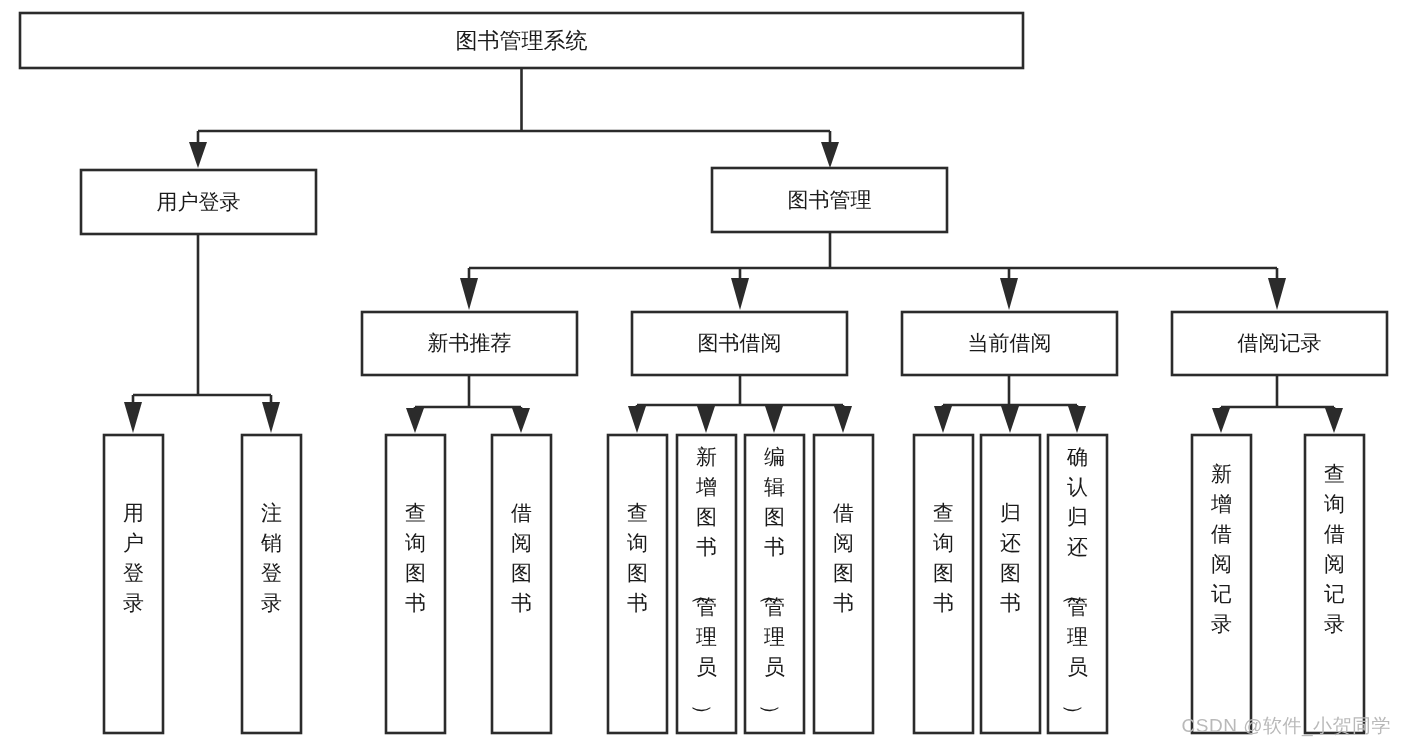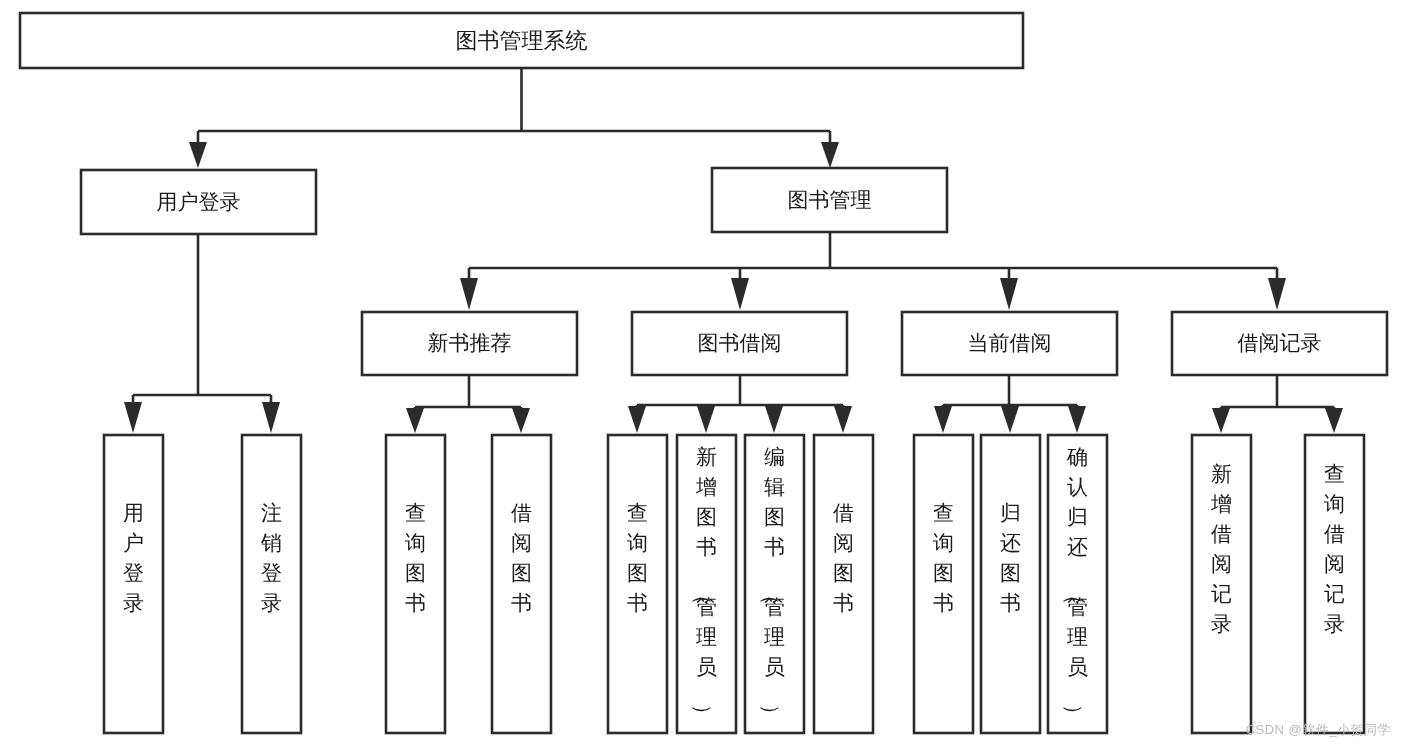--- a/index.html
+++ b/index.html
@@ -47,21 +47,21 @@
   }
   .arrowhead {
     fill: #2b2b2b;
     stroke: none;
   }
   .watermark {
     position: absolute;
     right: 14px;
     bottom: 8px;
     font-family: "Liberation Sans", "DejaVu Sans", sans-serif;
-    font-size: 13px;
+    font-size: 19px;
     color: #b9b9b9;
     white-space: nowrap;
     letter-spacing: 0.5px;
     user-select: none;
     margin-left: 28px;
   }
 </style>
 </head>
 <body>
 

